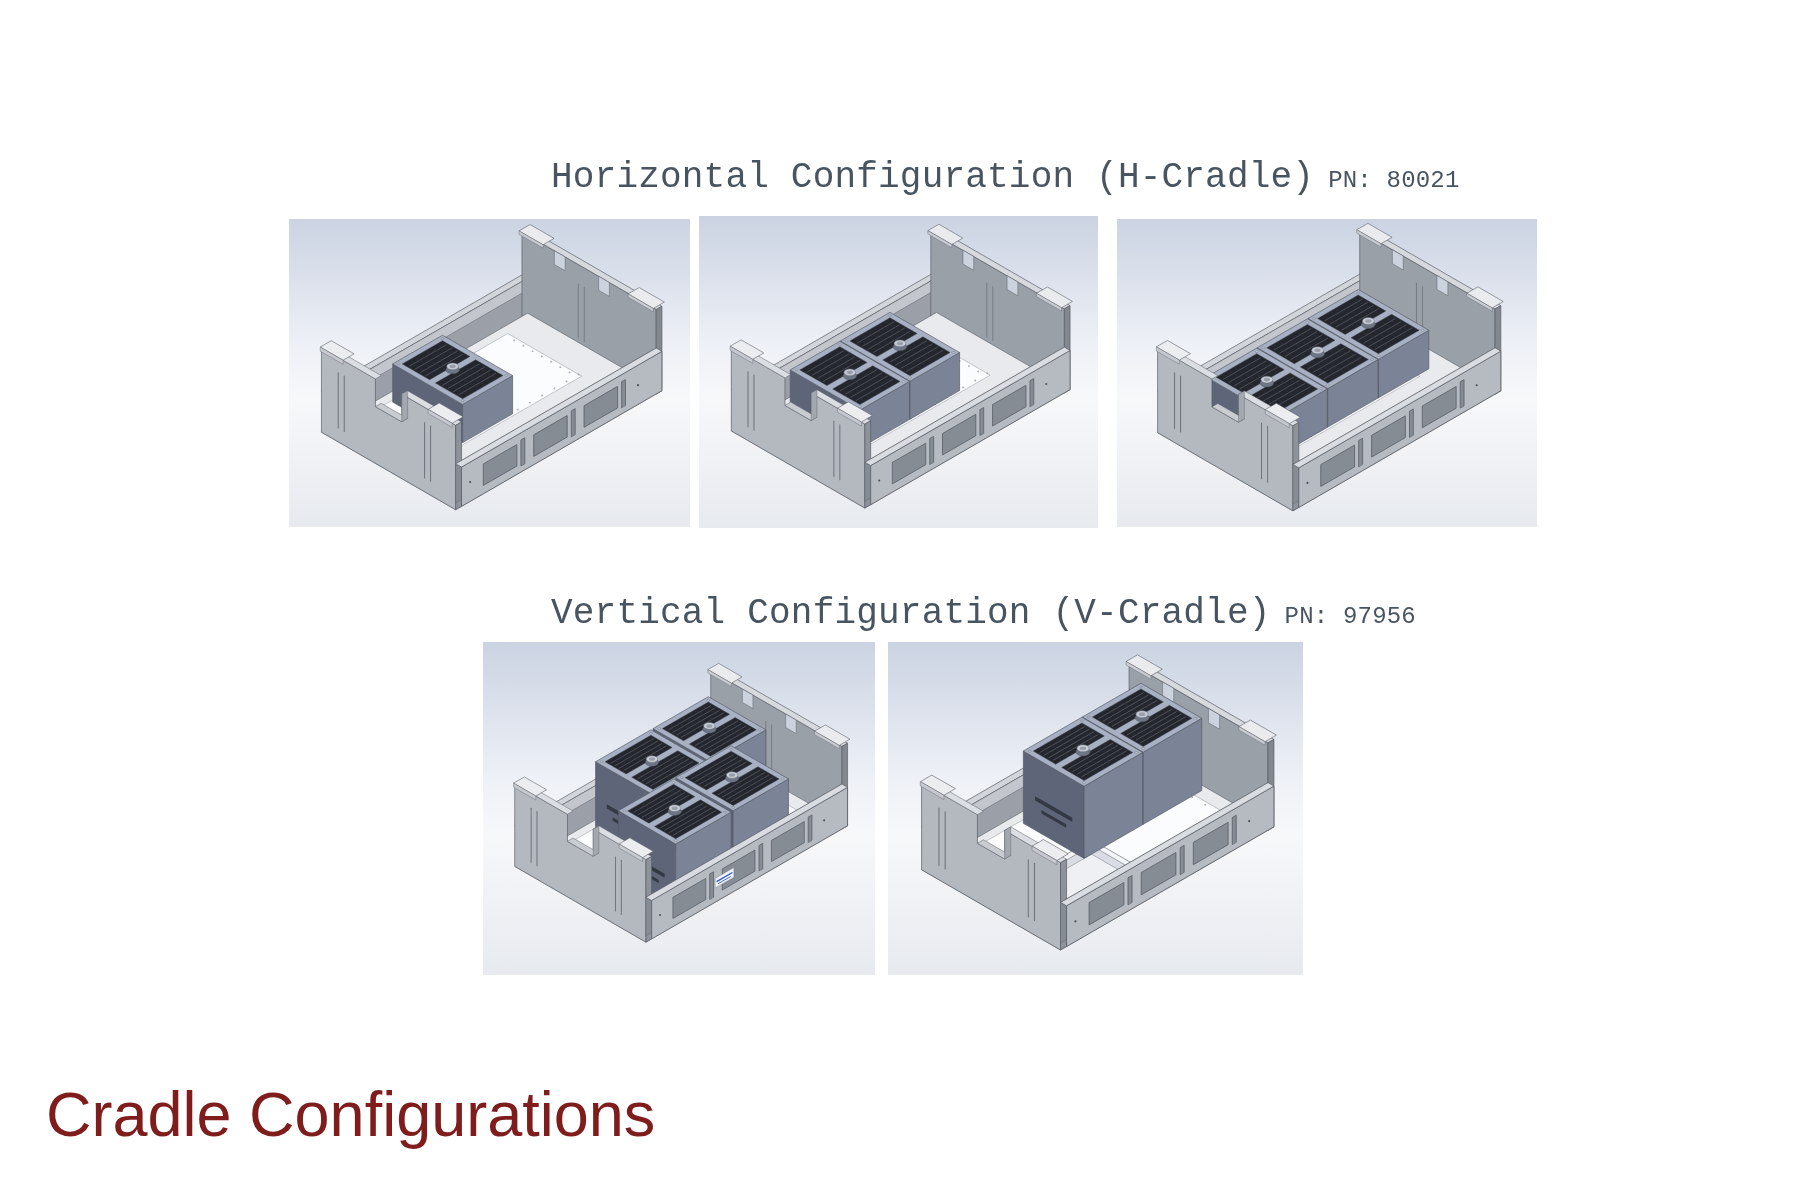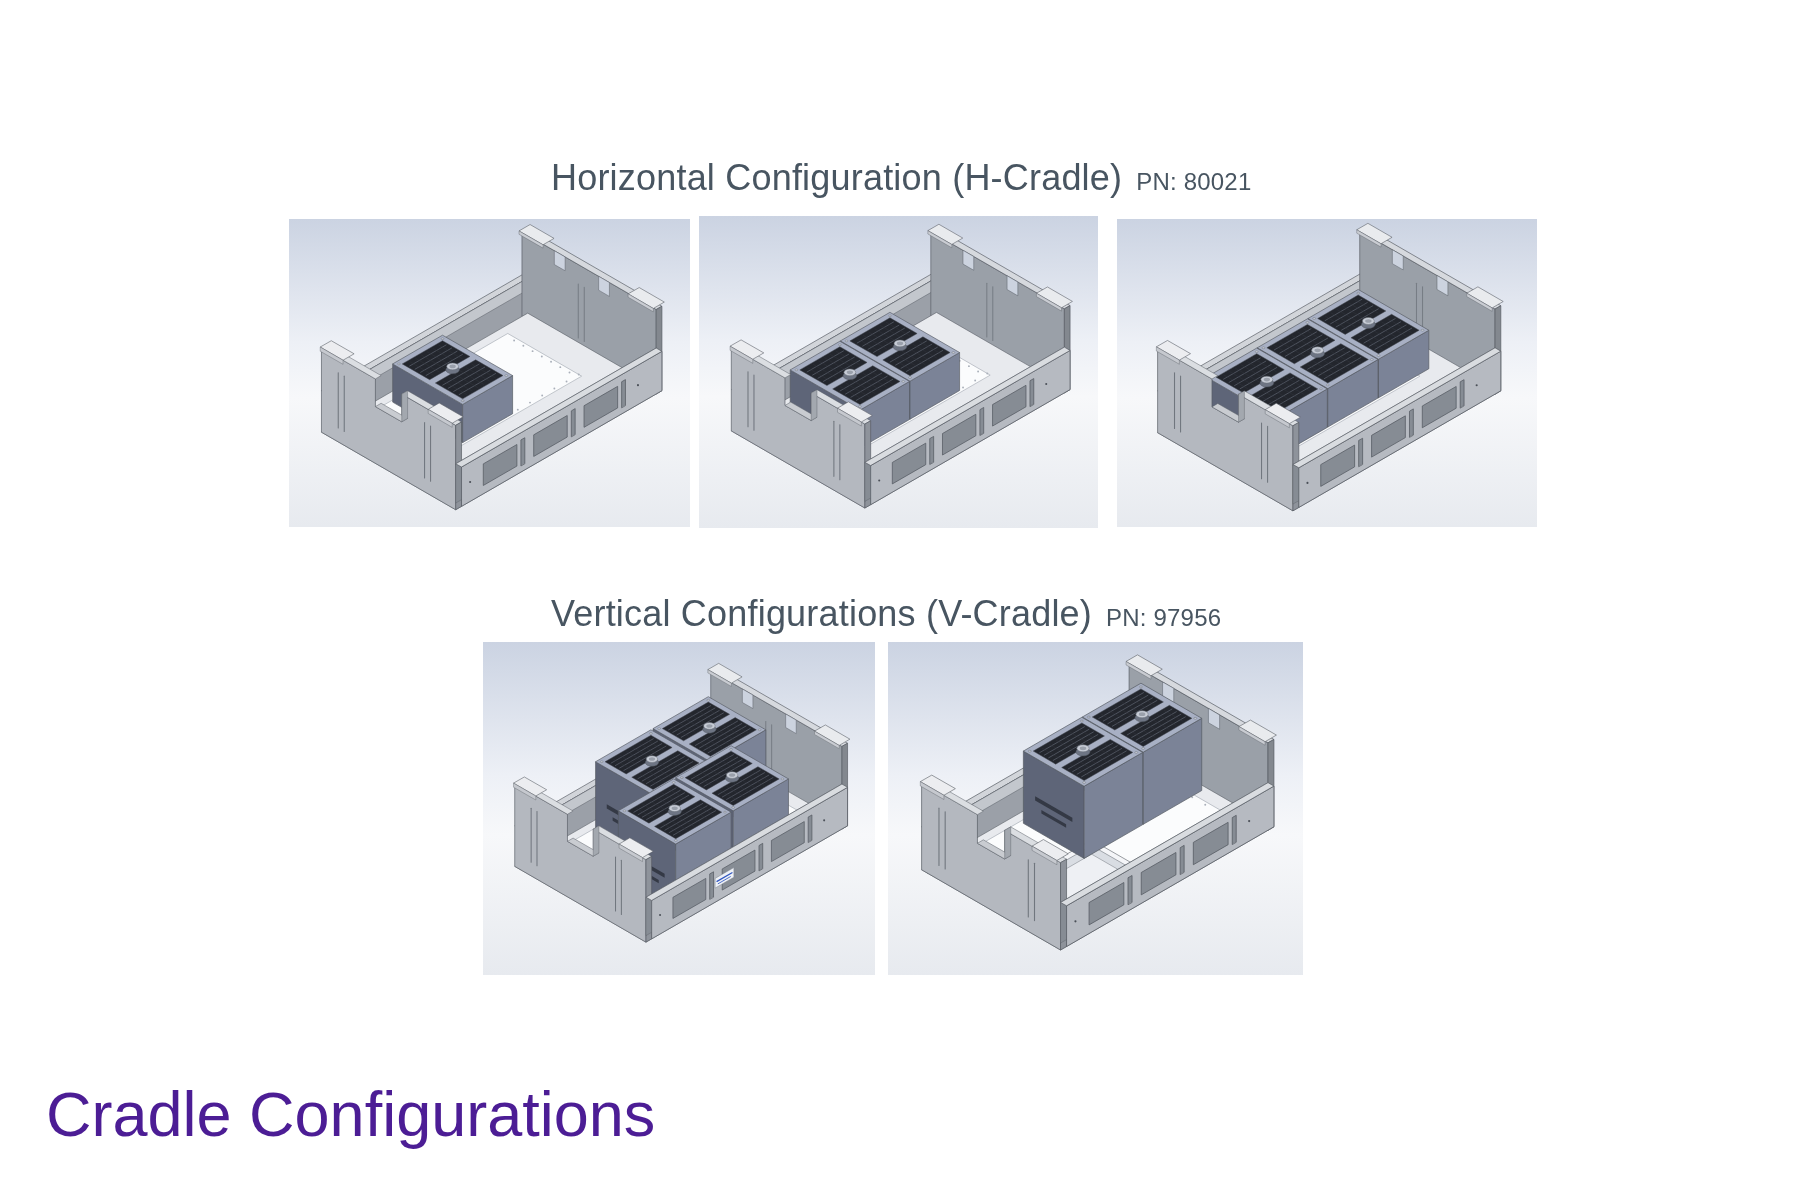--- a/index.html
+++ b/index.html
@@ -3,32 +3,32 @@
 <meta charset="utf-8">
 <style>
   html,body{margin:0;padding:0}
   body{
     width:1800px;height:1200px;position:relative;overflow:hidden;
     background:#ffffff;
     font-family:"Liberation Sans", sans-serif;
   }
   .cfg-title{
     position:absolute;left:551px;color:#485561;font-size:36px;
-    white-space:nowrap;letter-spacing:.2px;
+    white-space:nowrap;letter-spacing:.2px;font-family:Liberation Mono, monospace;
   }
   .cfg-title .pn{font-size:24px;margin-left:14px;color:#485561}
   #h-title{top:157px}
   #v-title{top:593px}
   .figure{
     position:absolute;
     background:linear-gradient(180deg,#cbd3e2 0%,#edf0f6 40%,#f7f8fa 58%,#e7eaef 100%);
   }
   .figure svg{width:100%;height:100%;display:block}
   #page-title{
-    position:absolute;left:46px;top:1078px;font-size:63px;color:#4c1d95;
+    position:absolute;left:46px;top:1078px;font-size:63px;color:#7f1d1d;
     white-space:nowrap;
   }
 </style>
 </head>
 <body>
 
 <div id="h-title" class="cfg-title">
   <span>Horizontal Configuration (H-Cradle)</span><span class="pn">PN: 80021</span>
 </div>
 
@@ -396,21 +396,21 @@
       <line x1="148.2687" y1="273.475" x2="148.2687" y2="215.47500000000002" stroke="#70767e" stroke-width="1.1" stroke-linecap="round"></line>
       <path d="M174.6 296.2L384.6 175.0L384.6 133.8L174.6 255.1Z" fill="#868c94" stroke="#565b63" stroke-width="0.4" stroke-linejoin="round"></path>
       <path d="M180.7 299.7L390.6 178.5L390.6 137.3L180.7 258.5ZM203.5 277.8L238.7 257.5L238.7 234.9L203.5 255.2ZM256.3 247.4L291.4 227.1L291.4 204.5L256.3 224.8ZM309.0 216.9L344.2 196.6L344.2 174.0L309.0 194.3ZM242.9 257.4L247.0 255.1L247.0 227.8L242.9 230.1ZM295.7 226.9L299.7 224.6L299.7 197.3L295.7 199.7ZM348.4 196.5L352.4 194.2L352.4 166.9L348.4 169.2Z" fill="#b6bac1" fill-rule="evenodd" stroke="#565b63" stroke-width="0.8" stroke-linejoin="round"></path>
       <path d="M174.6 255.1L384.6 133.8L390.6 137.3L180.7 258.5Z" fill="#d9dce0" stroke="#565b63" stroke-width="0.7" stroke-linejoin="round"></path>
       <ellipse cx="189.7068" cy="274.2" rx="1.1" ry="1.1" fill="#4a4f57" stroke="none" stroke-width="0.4"></ellipse>
       <ellipse cx="365.5048" cy="172.7" rx="1.1" ry="1.1" fill="#4a4f57" stroke="none" stroke-width="0.4"></ellipse>
     </svg>
 </div>
 
 <div id="v-title" class="cfg-title">
-  <span>Vertical Configurations (V-Cradle)</span><span class="pn">PN: 97956</span>
+  <span>Vertical Configuration (V-Cradle)</span><span class="pn">PN: 97956</span>
 </div>
 
 <div class="figure" style="left:483px;top:642px;width:392px;height:333px">
   <svg viewBox="0 0 420 320" preserveAspectRatio="xMidYMid meet">
       <path d="M34.0 178.5L250.0 53.8L256.0 57.3L40.0 182.0Z" fill="#d2d5da" stroke="#565b63" stroke-width="0.7" stroke-linejoin="round"></path>
       <path d="M40.0 182.0L256.0 57.3L256.0 100.8L40.0 225.5Z" fill="#9ba0a8" stroke="#565b63" stroke-width="0.7" stroke-linejoin="round"></path>
       <path d="M40.0 182.0L256.0 57.3L263.5 65.1L47.6 189.8Z" fill="#c3c7cd" stroke="#565b63" stroke-width="0.5" stroke-linejoin="round"></path>
       <path d="M244.0 100.8L384.6 182.0L384.6 93.5L244.0 12.3Z" fill="#9aa0a8" stroke="#565b63" stroke-width="0.7" stroke-linejoin="round"></path>
       <path d="M244.0 12.3L250.0 8.9L390.6 90.1L384.6 93.5Z" fill="#d6d9de" stroke="#565b63" stroke-width="0.7" stroke-linejoin="round"></path>
       <path d="M384.6 182.0L390.6 178.5L390.6 90.1L384.6 93.5Z" fill="#83888f" stroke="#565b63" stroke-width="0.7" stroke-linejoin="round"></path>

